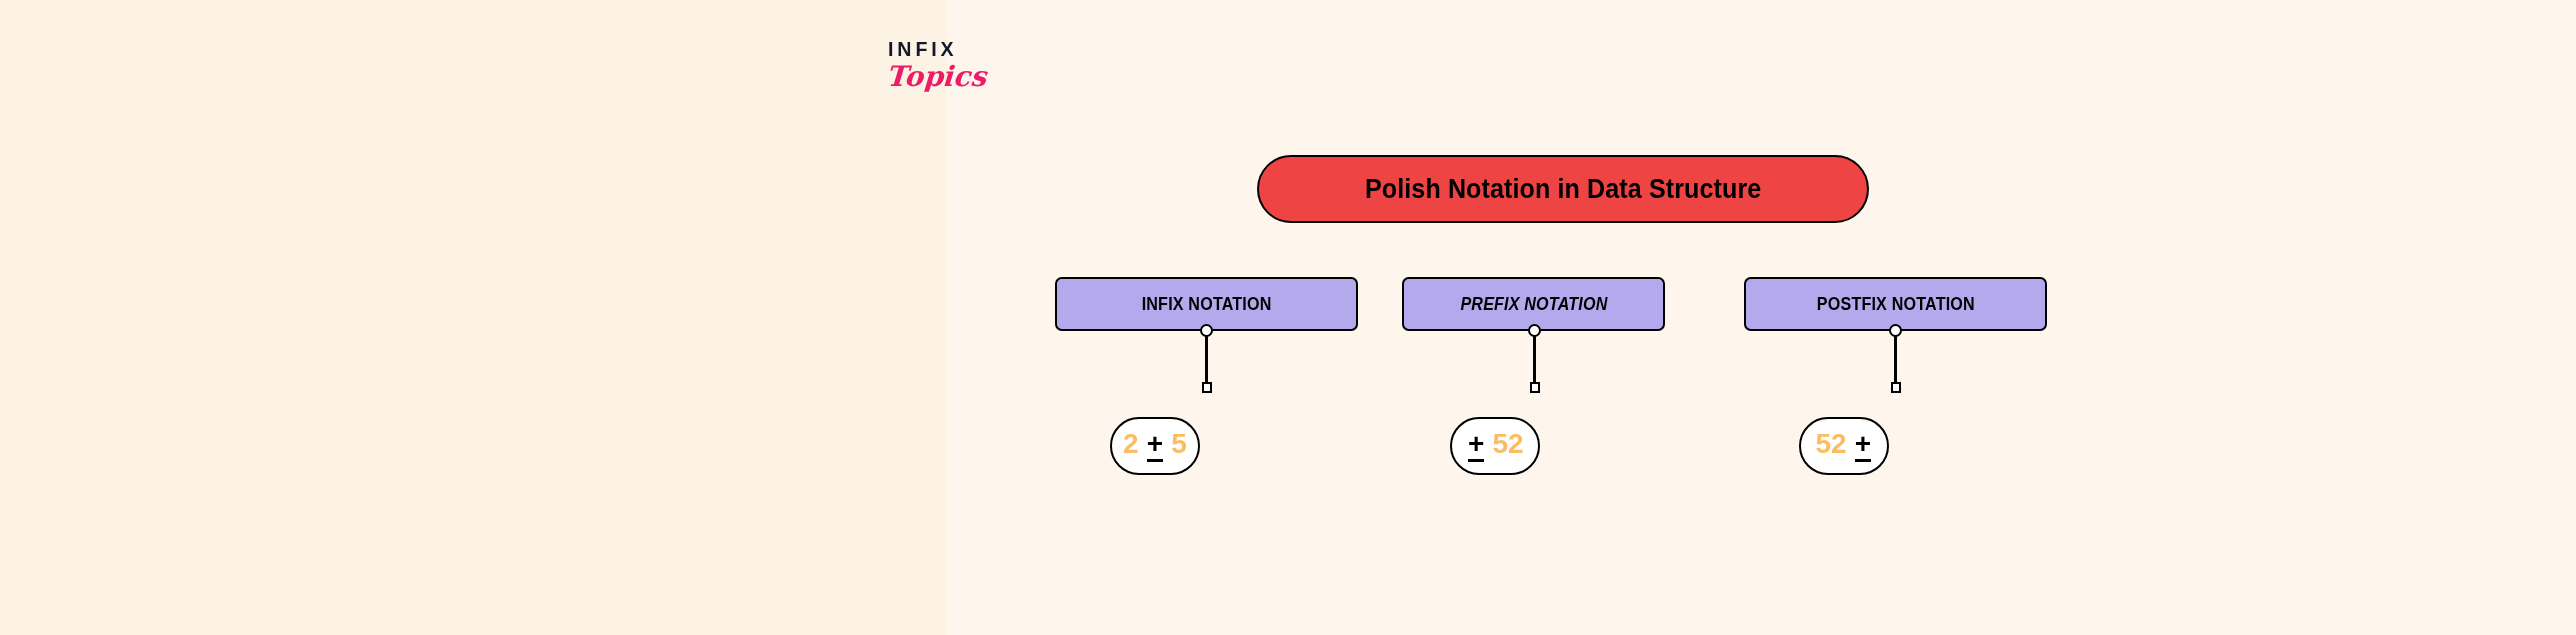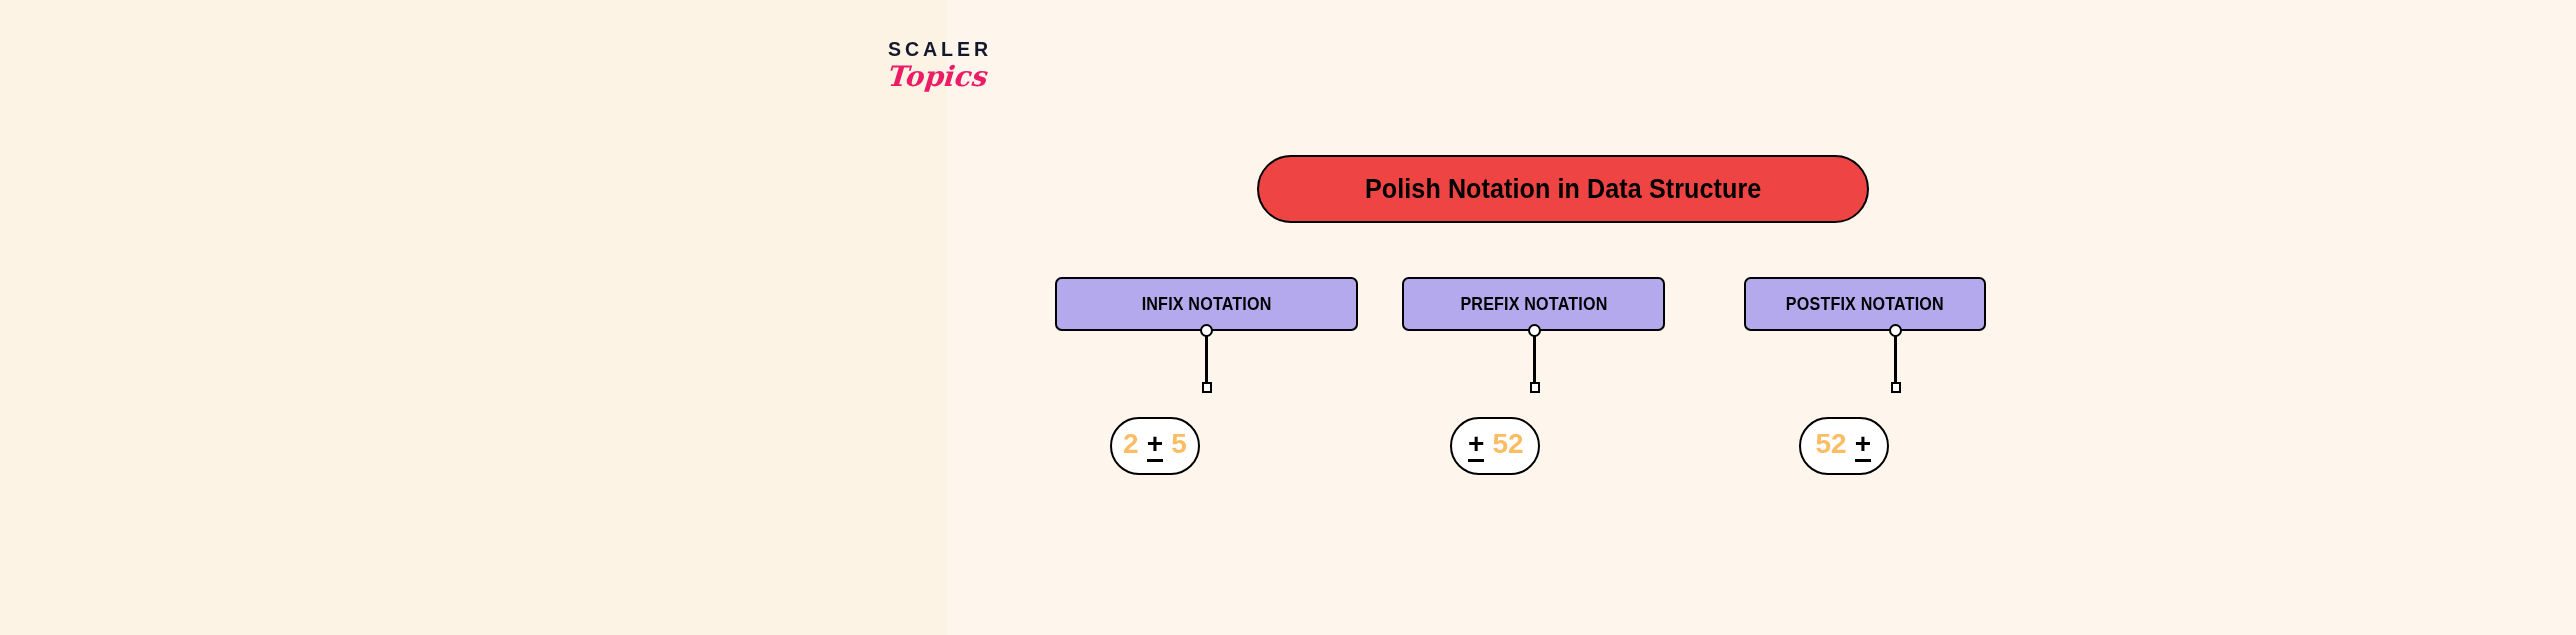--- a/index.html
+++ b/index.html
@@ -201,51 +201,51 @@
 </style>
 </head>
 <body>
 
 <div id="canvas">
 
   <div class="bg-band-left"></div>
   <div class="bg-band-right"></div>
 
   <div id="logo">
-    <div class="logo-word">SCALER</div>
+    <div class="logo-word">INFIX</div>
     <div class="logo-script">Topics</div>
   </div>
 
   <div id="title-pill">
     <span class="title-text">Polish Notation in Data Structure</span>
   </div>
 
   <div id="columns-host">
       <div class="column" style="left: 1055px; width: 303px;">
         <div class="cat-box" style="width: 303px;">
           <span class="cat-label">INFIX NOTATION</span>
         </div>
         <div class="connector" style="left: 145px;">
           <div class="conn-line"></div>
           <div class="conn-circle"></div>
           <div class="conn-square"></div>
         </div>
       </div>
-      <div class="column" style="left: 1402px; width: 263px;">
+      <div class="column" style="left: 1402px; width: 263px; font-style: italic;">
         <div class="cat-box" style="width: 263px;">
           <span class="cat-label">PREFIX NOTATION</span>
         </div>
         <div class="connector" style="left: 126px;">
           <div class="conn-line"></div>
           <div class="conn-circle"></div>
           <div class="conn-square"></div>
         </div>
       </div>
       <div class="column" style="left: 1744px; width: 303px;">
-        <div class="cat-box" style="width: 242px;">
+        <div class="cat-box" style="width: 303px;">
           <span class="cat-label">POSTFIX NOTATION</span>
         </div>
         <div class="connector" style="left: 145px;">
           <div class="conn-line"></div>
           <div class="conn-circle"></div>
           <div class="conn-square"></div>
         </div>
       </div>
     </div>
 

